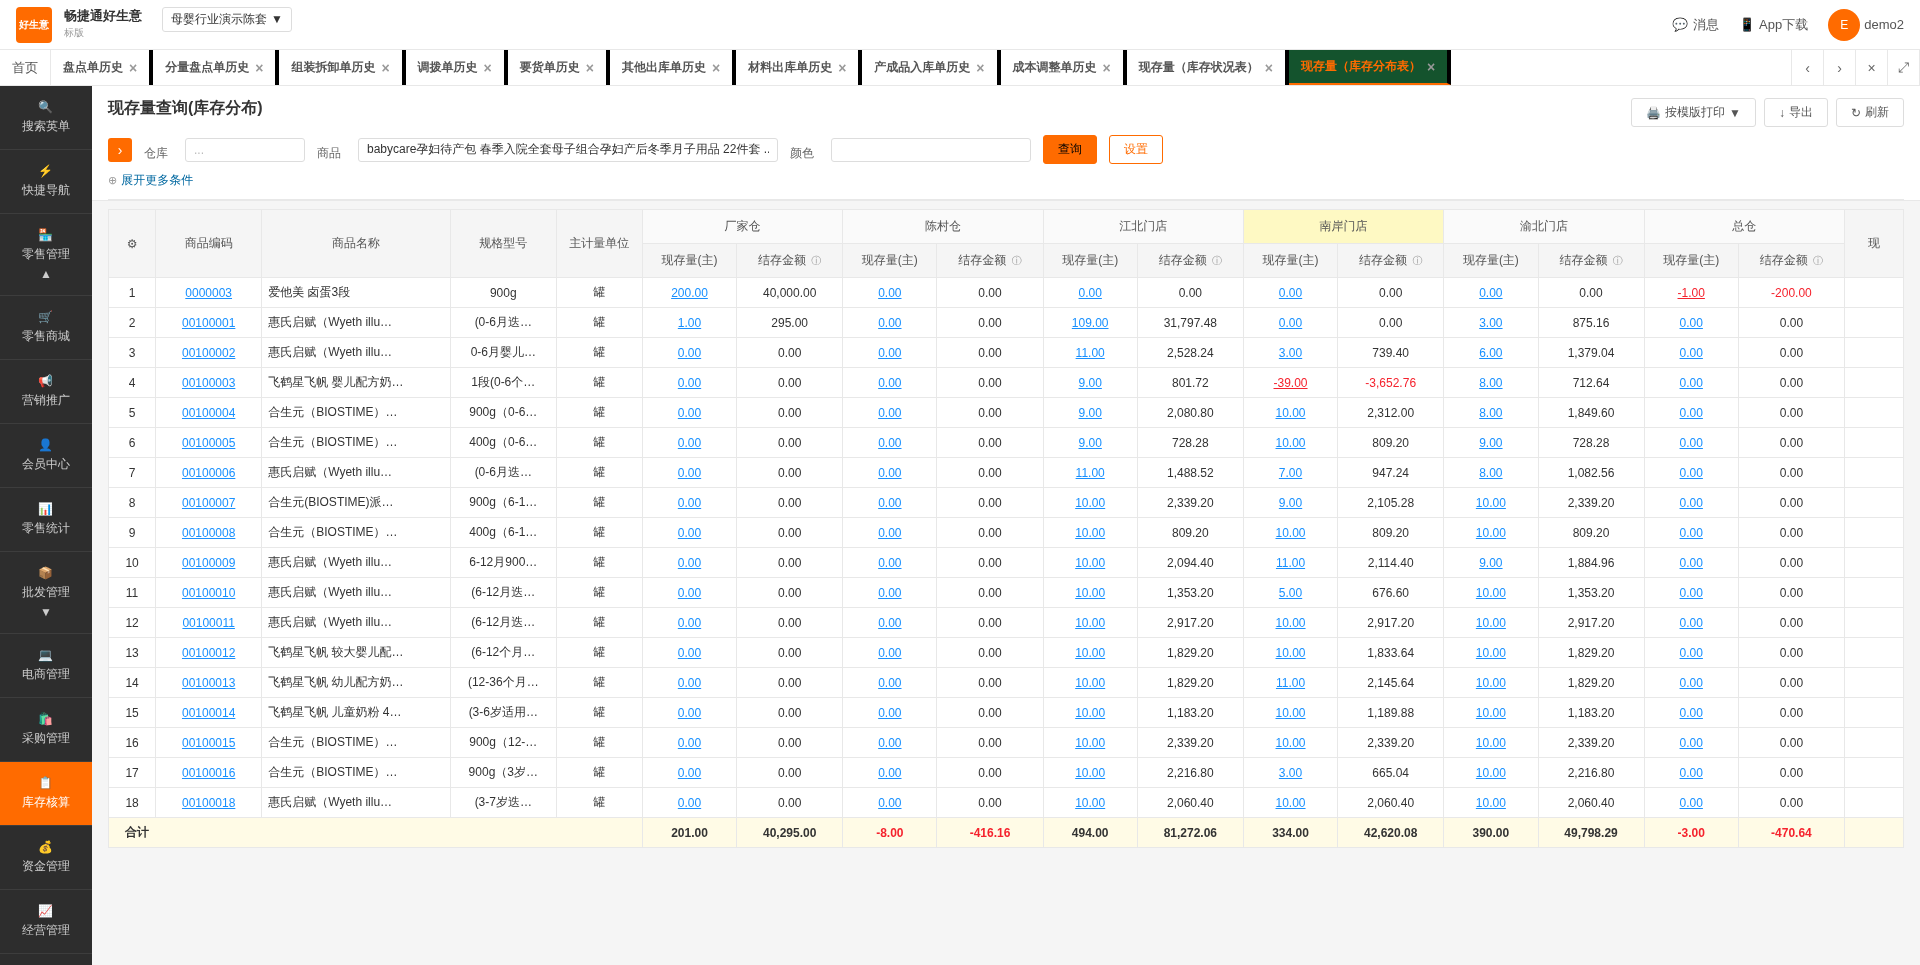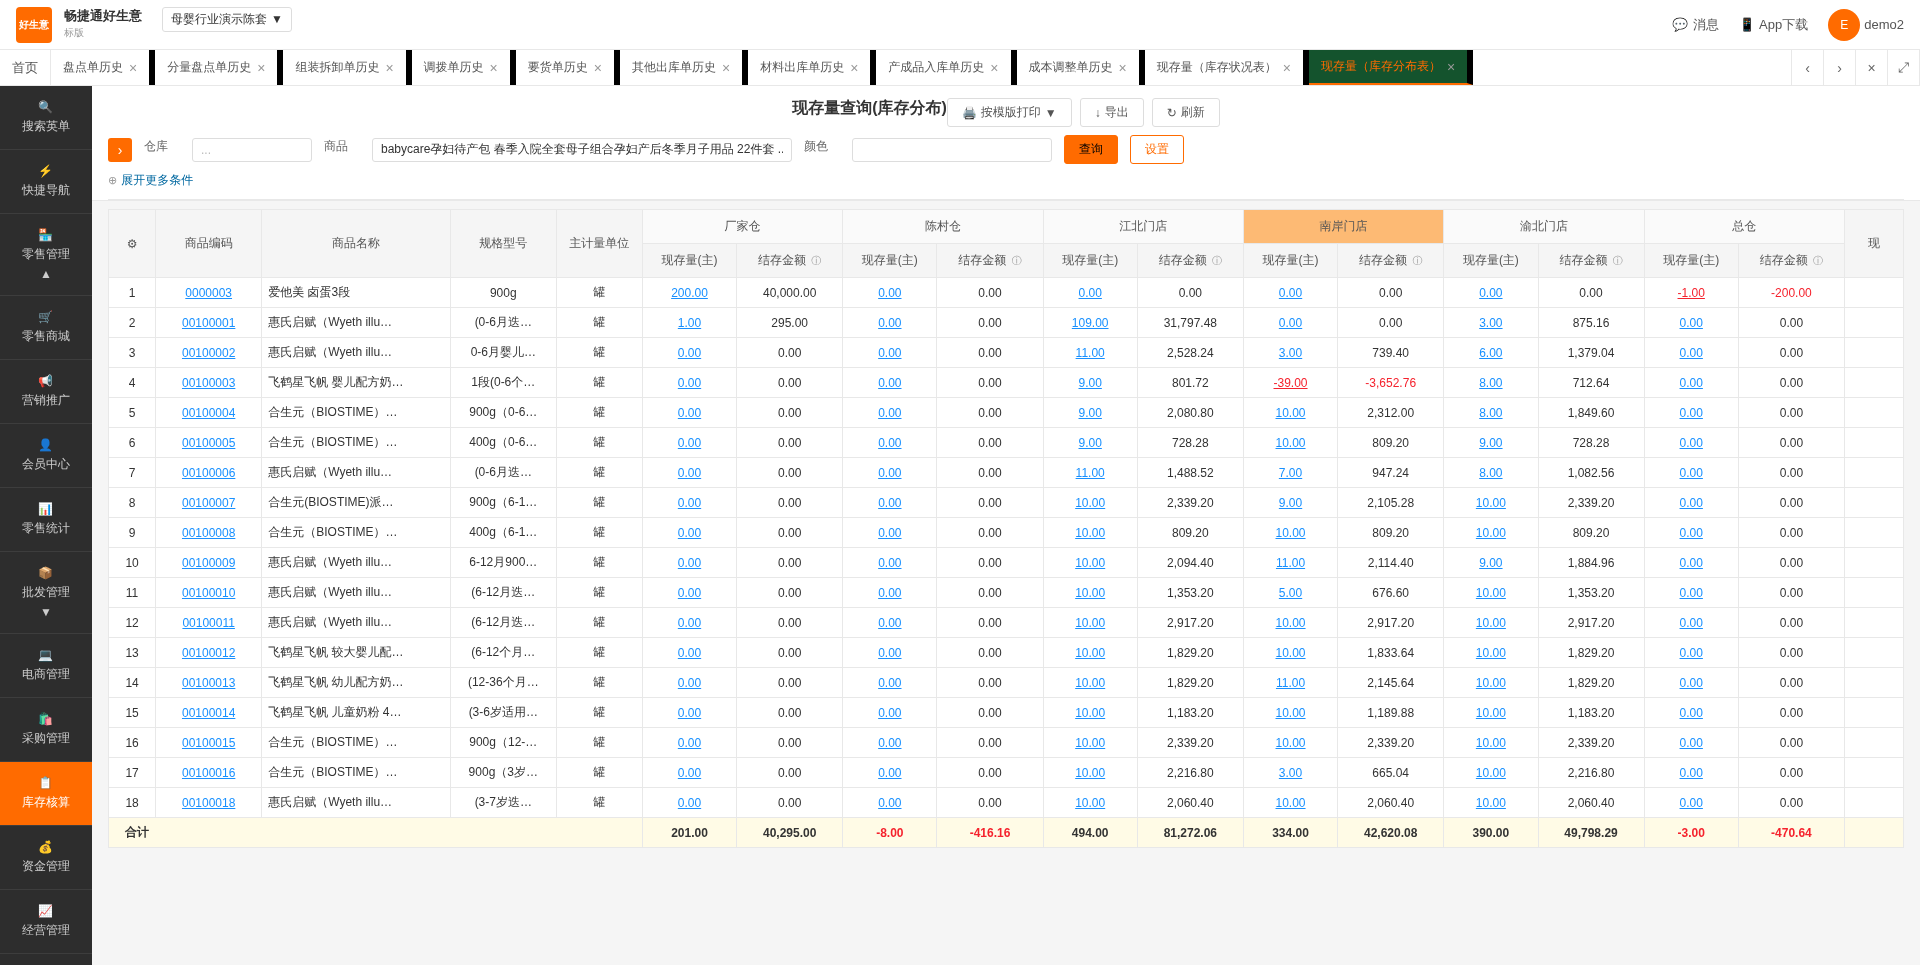--- a/index.html
+++ b/index.html
@@ -8,21 +8,21 @@
     
     .top-bar { background: #fff; height: 50px; display: flex; align-items: center; justify-content: space-between; padding: 0 16px; border-bottom: 1px solid #e8e8e8; }
     .logo-area { display: flex; align-items: flex-start; gap: 12px; }
     .logo-icon { width: 36px; height: 36px; background: #ff6b00; border-radius: 4px; display: flex; align-items: center; justify-content: center; color: white; font-size: 10px; font-weight: bold; }
     .top-right { display: flex; align-items: center; gap: 20px; }
     .top-right-item { display: flex; align-items: center; gap: 4px; color: #555; cursor: pointer; font-size: 13px; }
     .avatar { width: 32px; height: 32px; border-radius: 50%; background: #ff6b00; display: flex; align-items: center; justify-content: center; color: white; font-size: 12px; }
 
     
     .tab-bar { background: #fff; height: 36px; display: flex; align-items: stretch; border-bottom: 1px solid #e8e8e8; overflow-x: auto; white-space: nowrap; }
-    .tab-item { display: inline-flex; align-items: center; padding: 0 12px; border-right: 6px solid #000000; cursor: pointer; font-size: 12px; color: #555; gap: 6px; position: relative; min-width: fit-content; }
+    .tab-item { display: inline-flex; align-items: center; padding: 0 12px; border-right: 4px solid #000000; cursor: pointer; font-size: 12px; color: #555; gap: 6px; position: relative; min-width: fit-content; font-weight: bold; }
     .tab-item.active { background: #14532d; color: #ff6b00; border-bottom: 2px solid #ff6b00; }
     .tab-item .tab-close { color: #999; font-size: 14px; line-height: 1; }
     .tab-home { padding: 0 12px; display: flex; align-items: center; color: #555; font-size: 13px; border-right: 1px solid #e8e8e8; cursor: pointer; }
     .tab-nav-btns { display: flex; align-items: center; margin-left: auto; border-left: 1px solid #e8e8e8; }
     .tab-nav-btn { width: 32px; height: 36px; display: flex; align-items: center; justify-content: center; cursor: pointer; color: #666; font-size: 14px; border-right: 1px solid #e8e8e8; }
 
     
     .main-layout { display: flex; height: calc(965px - 50px - 36px); }
 
     
@@ -37,21 +37,21 @@
     .page-header { background: #fff; padding: 12px 16px 0 16px; border-bottom: 1px solid #e8e8e8; }
     .page-title { font-size: 16px; font-weight: bold; color: #333; margin-bottom: 12px; }
     .page-actions { display: flex; justify-content: flex-end; gap: 8px; margin-bottom: 8px; }
     .btn { padding: 5px 14px; border-radius: 3px; cursor: pointer; font-size: 12px; border: 1px solid #ddd; background: #fff; color: #555; display: flex; align-items: center; gap: 4px; }
     .btn-primary { background: #ff6b00; color: #000000; border-color: #ff6b00; }
     .btn-outline { border: 1px solid #ff6b00; color: #ff6b00; background: #fff; }
 
     
     .filter-area { background: #fff; padding: 10px 16px; border-bottom: 1px solid #e8e8e8; }
     .filter-row { display: flex; align-items: center; gap: 12px; flex-wrap: wrap; }
-    .filter-item { display: flex; align-items: flex-start; gap: 24px; }
+    .filter-item { display: flex; align-items: flex-end; gap: 17px; }
     .filter-label { color: #666; font-size: 12px; white-space: nowrap; }
     .filter-input { border: 1px solid #ddd; border-radius: 3px; padding: 4px 8px; font-size: 12px; color: #333; background: #fff; min-width: 80px; }
     .filter-input-long { min-width: 340px; }
     .filter-input-medium { min-width: 120px; }
     .filter-expand { color: #0369a1; cursor: pointer; font-size: 12px; display: flex; align-items: center; gap: 3px; }
     .orange-expand-btn { width: 24px; height: 24px; background: #ff6b00; border-radius: 3px; display: flex; align-items: center; justify-content: center; color: white; cursor: pointer; font-size: 14px; }
 
     
     .table-area { flex: 1; overflow: auto; padding: 8px 16px; background: #f5f5f5; }
     .data-table { width: 100%; border-collapse: collapse; background: #fff; }
@@ -183,21 +183,21 @@
     <div class="sidebar-item">
       
       
     </div>
 
   </div>
 
   <div class="content">
 
     <div class="page-header">
-      <div style="display:flex;justify-content:center;align-items:flex-start;">
+      <div style="display:flex;justify-content:space-between;align-items:flex-start;">
         <div class="page-title">现存量查询(库存分布)</div>
         <div class="page-actions">
           <button class="btn">
             <span>🖨️</span>
             <span>按模版打印</span>
             <span>▼</span>
           </button>
           <button class="btn">
             <span>↓</span>
             <span>导出</span>
@@ -244,21 +244,21 @@
           <thead>
             <tr>
               <th rowspan="2" class="col-num"><span>⚙</span></th>
               <th rowspan="2" class="col-code">商品编码</th>
               <th rowspan="2" class="col-name">商品名称</th>
               <th rowspan="2" class="col-spec">规格型号</th>
               <th rowspan="2" class="col-unit">主计量单位</th>
               <th colspan="2" class="th-group" style="background:#fafafa;">厂家仓</th>
               <th colspan="2" class="th-group" style="background:#fafafa;">陈村仓</th>
               <th colspan="2" class="th-group" style="background:#fafafa;">江北门店</th>
-              <th colspan="2" class="th-group" style="background:#fdba74;margin-left:20px;">南岸门店</th>
+              <th colspan="2" class="th-group" style="background:#fef9c3;margin-left:20px;">南岸门店</th>
               <th colspan="2" class="th-group" style="background:#fafafa;">渝北门店</th>
               <th colspan="2" class="th-group" style="background:#fafafa;">总仓</th>
               <th rowspan="2" style="width:50px;">现</th>
             </tr>
             <tr>
               <th class="col-qty">现存量(主)</th>
               <th class="col-amount">结存金额 <span class="info-icon">ⓘ</span></th>
               <th class="col-qty">现存量(主)</th>
               <th class="col-amount">结存金额 <span class="info-icon">ⓘ</span></th>
               <th class="col-qty">现存量(主)</th>

